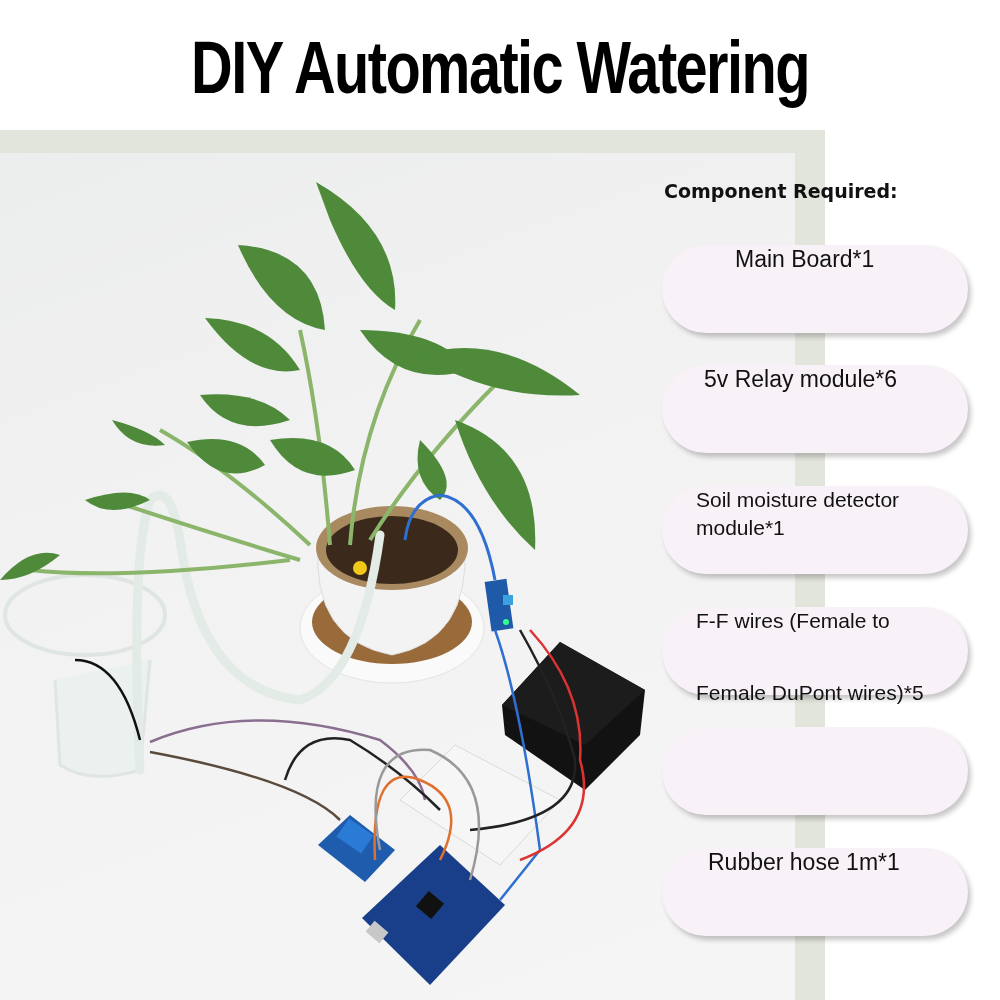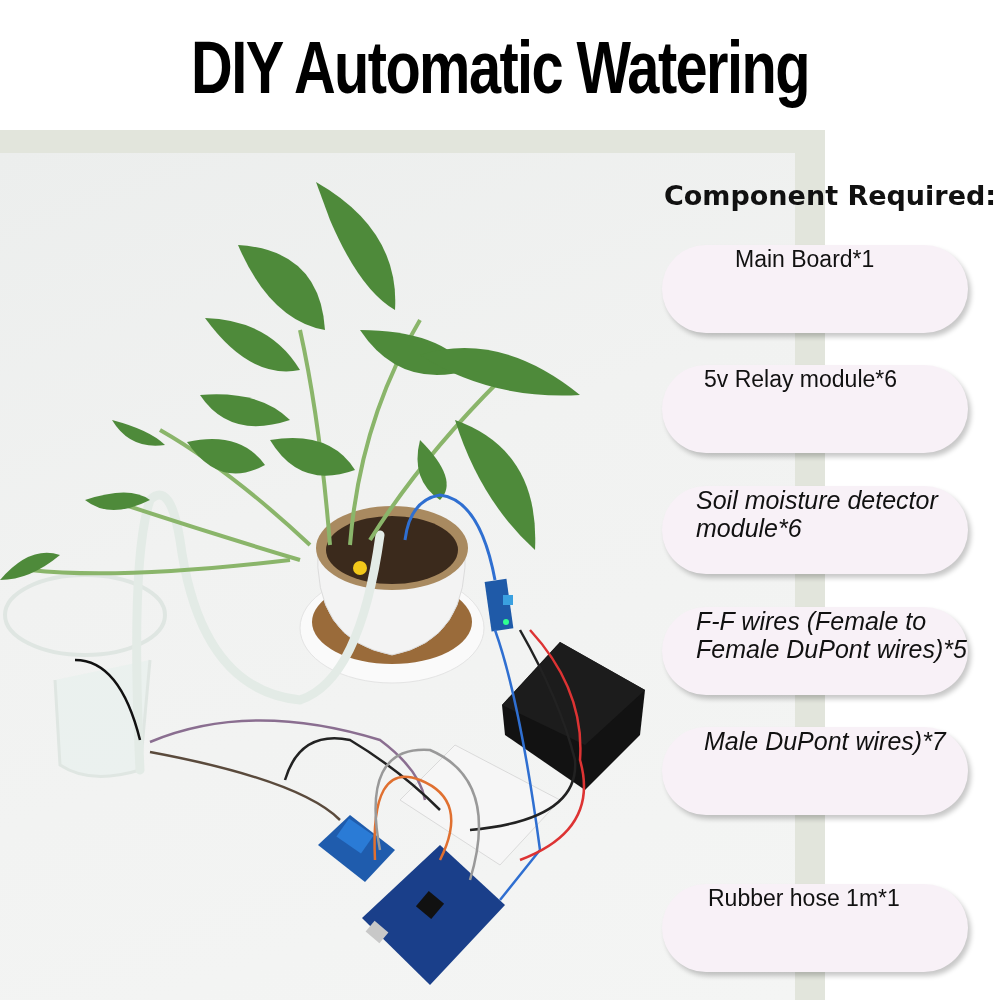--- a/index.html
+++ b/index.html
@@ -1,24 +1,24 @@
 <!DOCTYPE html>
 <html><head>
 <meta charset="utf-8">
 <style>
   html, body { margin:0; padding:0; }
   body { width:1000px; height:1000px; background:#ffffff; position:relative; overflow:hidden; font-family:"Liberation Sans", sans-serif; }
   .title { position:absolute; left:0; top:18px; width:1000px; text-align:center; font-family:"Liberation Sans", sans-serif; font-weight:bold; font-size:74px; color:#000; letter-spacing:-2px; transform:scaleX(0.78); transform-origin:center; line-height:100px; }
   .frame { position:absolute; left:0; top:130px; width:825px; height:870px; background:#e2e5dc; }
   .photo { position:absolute; left:0; top:153px; width:795px; height:847px; background:linear-gradient(160deg,#eceeed 0%,#f1f2f1 40%,#f4f5f4 100%); overflow:hidden; }
   .photo svg { position:absolute; left:0; top:0; }
-  .heading { position:absolute; left:664px; top:180px; font-family:"DejaVu Sans", sans-serif; font-weight:bold; font-size:27px; color:#111; letter-spacing:0px; }
+  .heading { position:absolute; left:664px; top:180px; font-family:"DejaVu Sans", sans-serif; font-weight:bold; font-size:19px; color:#111; letter-spacing:0px; }
   .pill { position:absolute; left:662px; width:306px; height:88px; background:#f8f1f7; border-radius:44px; box-shadow:3px 4px 5px rgba(0,0,0,0.22); display:flex; flex-direction:column; box-sizing:border-box; color:#111; font-family:"Liberation Sans", sans-serif; }
   .pill .line { font-size:23px; line-height:28px; white-space:nowrap; }
-  .pill.small .line { font-size:25px; line-height:28px;font-style:italic; }
+  .pill.small .line { font-size:21px; line-height:28px; }
 </style>
 </head>
 <body>
 
 <div class="title">DIY Automatic Watering</div>
 
 <div class="frame"></div>
 
 <div class="photo">
   <svg width="795" height="847" viewBox="0 153 795 847">
@@ -99,27 +99,26 @@
 <div class="pill" style="top:245px; padding-left:73px;">
   <div class="line">Main Board*1</div>
 </div>
 
 <div class="pill" style="top:365px; padding-left:42px;">
   <div class="line">5v Relay module*6</div>
 </div>
 
 <div class="pill small" style="top:486px; padding-left:34px;">
   <div class="line">Soil moisture detector</div>
-  <div class="line">module*6</div>
+  <div class="line">module*1</div>
 </div>
 
-<div class="pill small" style="top:607px; padding-left:34px;">
+<div class="pill small" style="top:607px; padding-left:34px;gap:44px;">
   <div class="line">F-F wires (Female to</div>
   <div class="line">Female DuPont wires)*5</div>
 </div>
 
 <div class="pill small" style="top:727px; padding-left:42px;">
-  <div class="line">Male DuPont wires)*7</div>
 </div>
 
-<div class="pill" style="top:884px; padding-left:46px;">
+<div class="pill" style="top:848px; padding-left:46px;">
   <div class="line">Rubber hose 1m*1</div>
 </div>
 
 </body></html>

